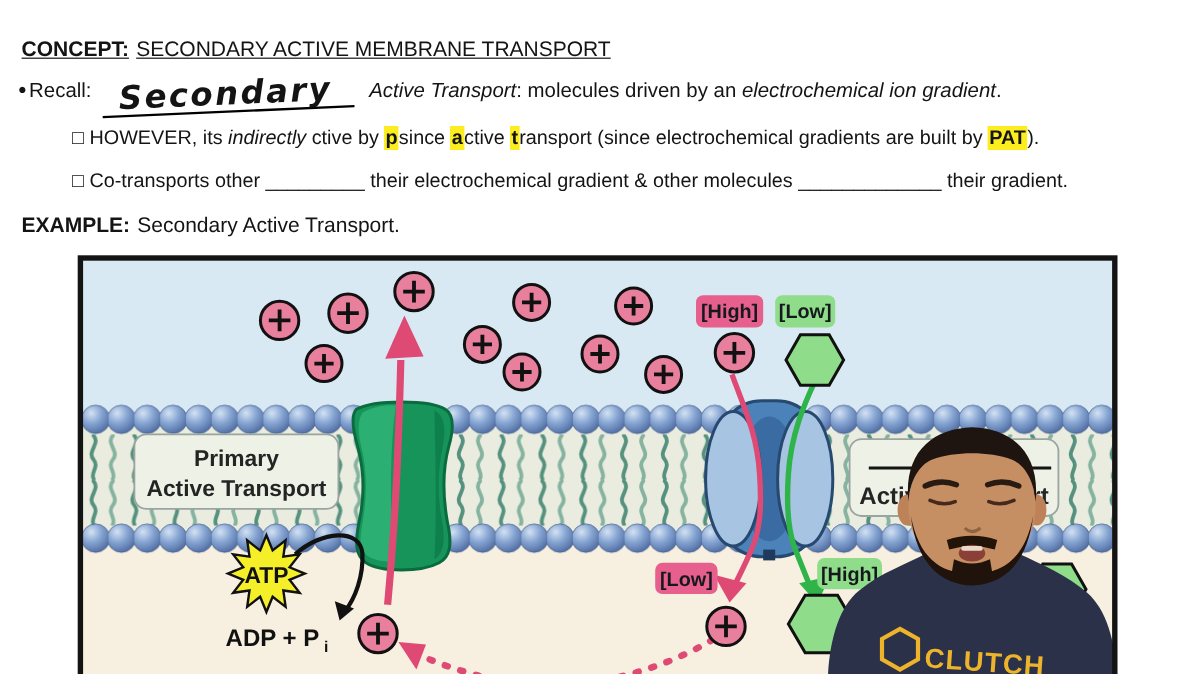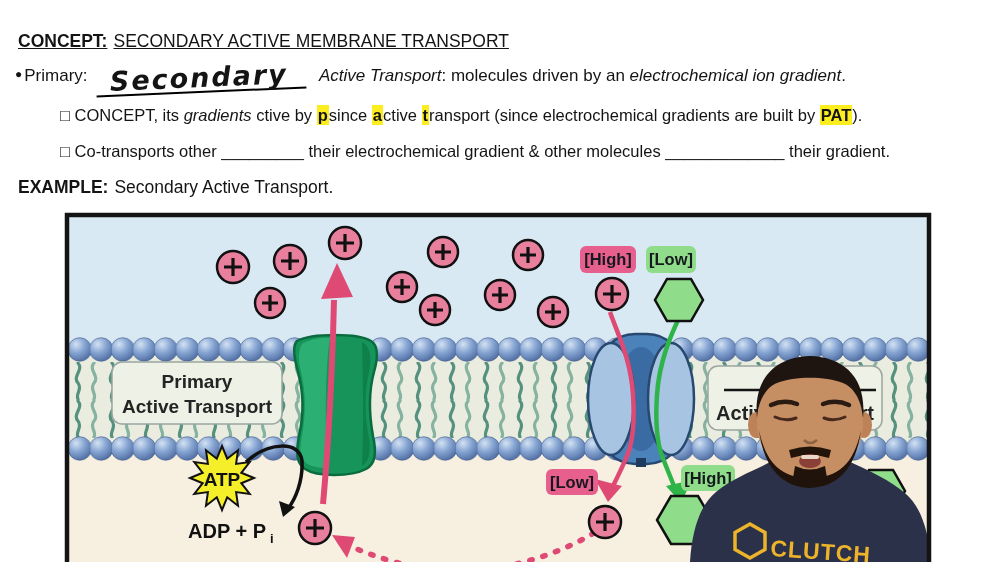--- a/index.html
+++ b/index.html
@@ -29,27 +29,27 @@
   #diagram{position:absolute;left:0;top:0;}
 </style>
 </head>
 <body>
 
 <div class="line l1">
   <span class="b">CONCEPT:</span><span class="t">SECONDARY ACTIVE MEMBRANE TRANSPORT</span>
 </div>
 
 <div class="line l2">
-  <span class="bullet">●</span><span>Primary:</span>
+  <span class="bullet">●</span><span>Recall:</span>
   <span class="hand">Secondary</span>
   <span class="it">Active Transport</span><span>: molecules driven by an </span><span class="it">electrochemical ion gradient</span><span>.</span>
 </div>
 
 <div class="line l3">
-  <span>□ CONCEPT, its </span><span class="it">gradients</span><span> ctive by </span><span class="hl">p</span><span>since </span><span class="hl">a</span><span>ctive </span><span class="hl">t</span><span>ransport (since electrochemical gradients are built by </span><span class="hl">PAT</span><span>).</span>
+  <span>□ HOWEVER, its </span><span class="it">indirectly</span><span> ctive by </span><span class="hl">p</span><span>since </span><span class="hl">a</span><span>ctive </span><span class="hl">t</span><span>ransport (since electrochemical gradients are built by </span><span class="hl">PAT</span><span>).</span>
 </div>
 
 <div class="line l4">
   <span>□ Co-transports other </span><span>_________</span><span> their electrochemical gradient &amp; other molecules </span><span>_____________</span><span> their gradient.</span>
 </div>
 
 <div class="line l5">
   <span class="b">EXAMPLE:</span><span>Secondary Active Transport.</span>
 </div>
 

